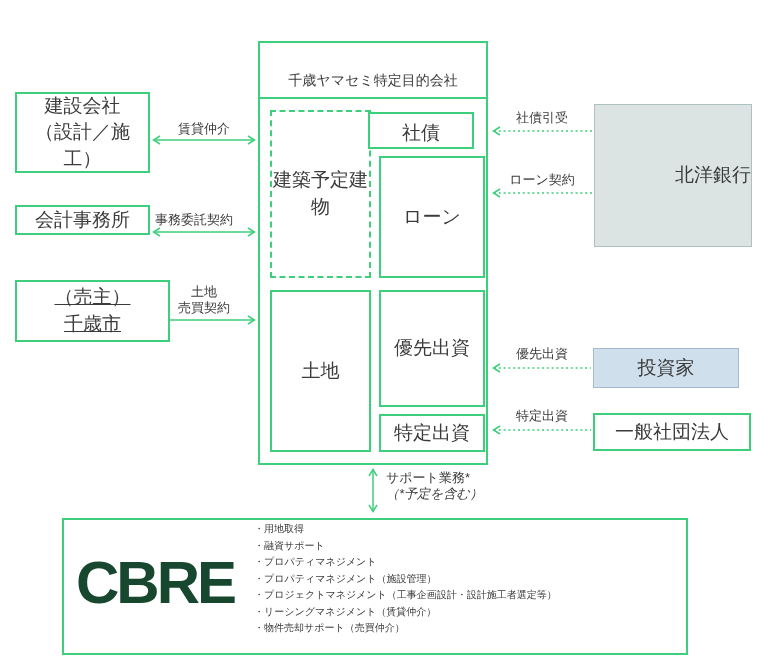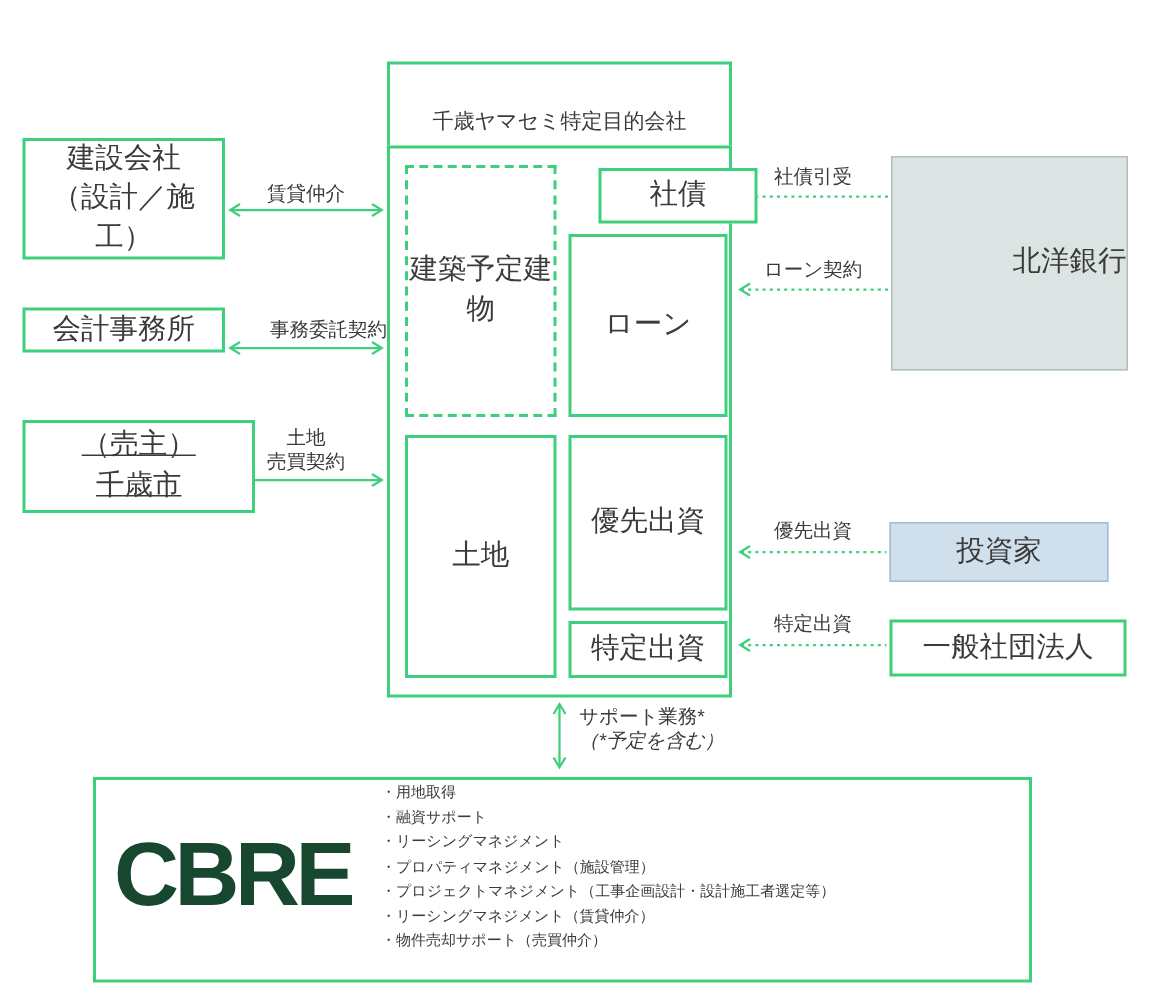--- a/index.html
+++ b/index.html
@@ -56,21 +56,21 @@
   </svg>
 
   <div class="box title-box" style="left:258px;top:28px;width:230px;height:80px;margin-top:13px;">
     <span>千歳ヤマセミ特定目的会社</span>
   </div>
   <div class="box" style="left:258px;top:97px;width:230px;height:368px;"></div>
 
   <div class="box dashed" style="left:270px;top:110px;width:101px;height:168px;">
     <span>建築予定建物</span>
   </div>
-  <div class="box" style="left:399px;top:112px;width:106px;height:37px;">
+  <div class="box" style="left:368px;top:112px;width:106px;height:37px;justify-content:flex-end;">
     <span>社債</span>
   </div>
   <div class="box" style="left:379px;top:156px;width:106px;height:122px;">
     <span>ローン</span>
   </div>
   <div class="box" style="left:270px;top:290px;width:101px;height:162px;">
     <span>土地</span>
   </div>
   <div class="box" style="left:379px;top:290px;width:106px;height:117px;">
     <span>優先出資</span>
@@ -95,39 +95,39 @@
     <span>北洋銀行</span>
   </div>
   <div class="box blue-box" style="left:593px;top:348px;width:146px;height:40px;">
     <span>投資家</span>
   </div>
   <div class="box" style="left:593px;top:413px;width:158px;height:38px;">
     <span>一般社団法人</span>
   </div>
 
   <div class="lbl" style="left:152px;top:121px;width:104px;">賃貸仲介</div>
-  <div class="lbl" style="left:153px;top:212px;width:132px;">事務委託契約</div>
+  <div class="lbl" style="left:128px;top:212px;width:132px;">事務委託契約</div>
   <div class="lbl" style="left:152px;top:284px;width:104px;">
     <span style="display:block;">土地</span>
     <span style="display:block;">売買契約</span>
   </div>
   <div class="lbl" style="left:490px;top:110px;width:104px;">社債引受</div>
   <div class="lbl" style="left:490px;top:172px;width:104px;">ローン契約</div>
   <div class="lbl" style="left:490px;top:346px;width:104px;">優先出資</div>
   <div class="lbl" style="left:490px;top:408px;width:104px;">特定出資</div>
   <div class="lbl left-align" style="left:386px;top:470px;">
     <span style="display:block;">サポート業務*</span>
     <span style="display:block;font-style:italic;">（*予定を含む）</span>
   </div>
 
   <div class="box" style="left:62px;top:518px;width:626px;height:137px;"></div>
   <div class="cbre-logo">CBRE</div>
   <div class="cbre-services">
     <div>・用地取得</div>
     <div>・融資サポート</div>
-    <div>・リーシングマネジメント</div>
+    <div>・プロパティマネジメント</div>
     <div>・プロパティマネジメント（施設管理）</div>
     <div>・プロジェクトマネジメント（工事企画設計・設計施工者選定等）</div>
     <div>・リーシングマネジメント（賃貸仲介）</div>
     <div>・物件売却サポート（売買仲介）</div>
   </div>
 
 </div>
 
 </body></html>

